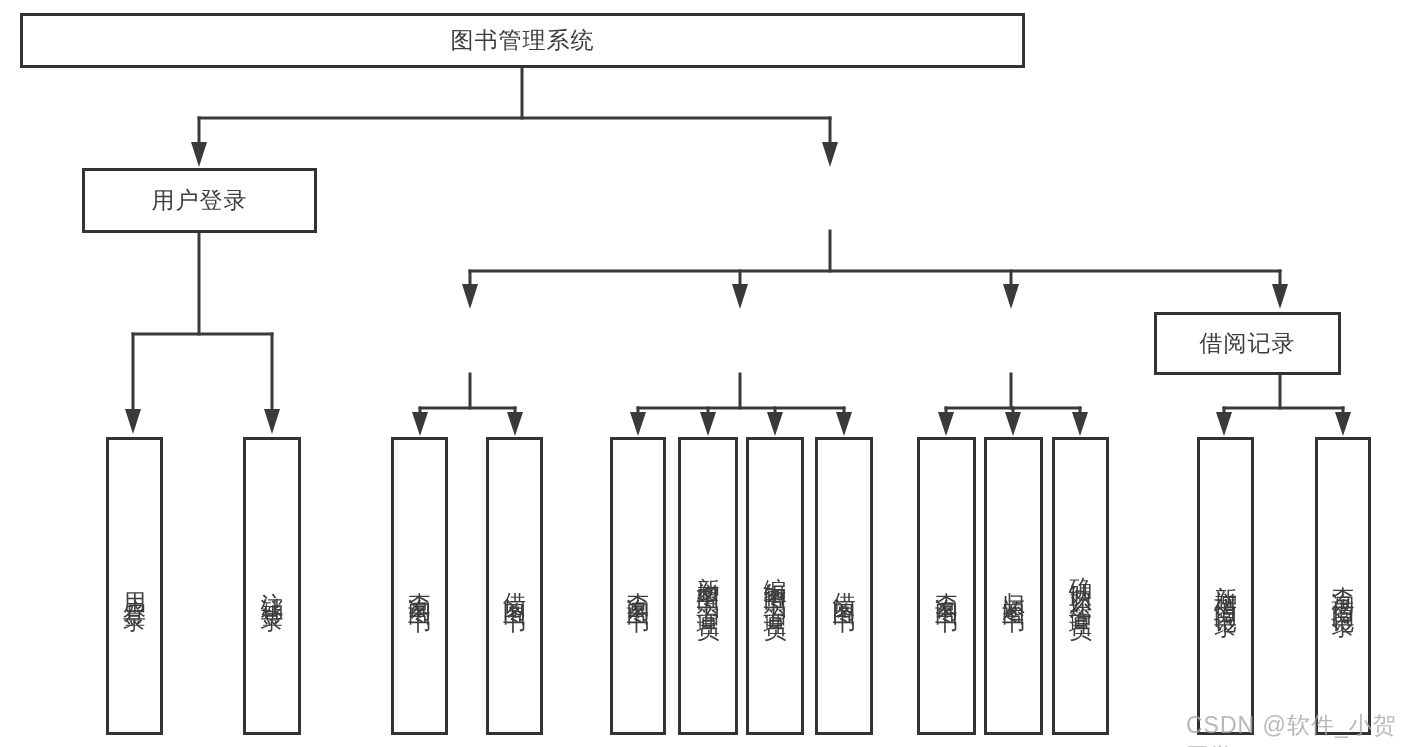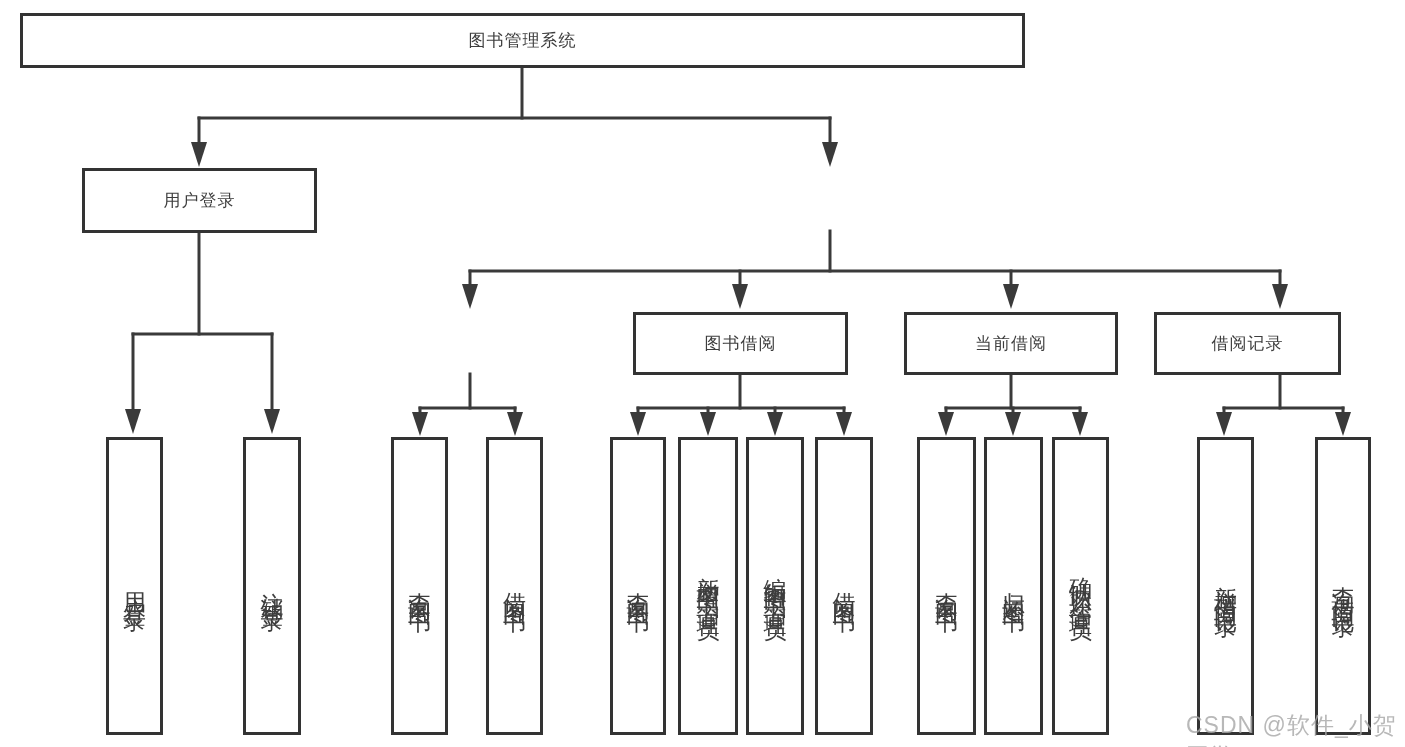--- a/index.html
+++ b/index.html
@@ -4,21 +4,21 @@
 <style>
   html,body { margin:0; padding:0; background:#ffffff; }
   .canvas {
     position:relative; width:1405px; height:747px; background:#ffffff;
     font-family:"Liberation Sans","DejaVu Sans",sans-serif; overflow:hidden;
   }
   svg.connectors { position:absolute; left:0; top:0; width:1405px; height:747px; }
   .hbox {
     position:absolute; box-sizing:border-box; background:#ffffff;
     border:3px solid #333333; display:flex; align-items:center; justify-content:center;
-    font-size:17px; color:#3d3d3d; letter-spacing:1px; z-index:2;
+    font-size:23px; color:#3d3d3d; letter-spacing:1px; z-index:2;
   }
   .vbox {
     position:absolute; top:437px; height:298px; box-sizing:border-box; background:#ffffff;
     border:3px solid #333333; display:flex; align-items:center; justify-content:center; z-index:2;
   }
   .vtext {
     writing-mode:vertical-rl; text-orientation:mixed; white-space:nowrap;
     font-size:23px; color:#3d3d3d; letter-spacing:6px; line-height:1;
   }
   .watermark {
@@ -108,26 +108,20 @@
   </svg>
 
   <div class="hbox" style="left:20px;top:13px;width:1005px;height:55px">
     <span>图书管理系统</span>
   </div>
 
   <div class="hbox" style="left:82px;top:168px;width:235px;height:65px">
     <span>用户登录</span>
   </div>
 
-  <div class="hbox" style="left:633px;top:312px;width:215px;height:63px">
-    <span>图书借阅</span>
-  </div>
-  <div class="hbox" style="left:904px;top:312px;width:214px;height:63px">
-    <span>当前借阅</span>
-  </div>
   <div class="hbox" style="left:1154px;top:312px;width:187px;height:63px">
     <span>借阅记录</span>
   </div>
 
   <div class="vbox" style="left:106px;width:57px">
     <span class="vtext">用户登录</span>
   </div>
   <div class="vbox" style="left:243px;width:58px">
     <span class="vtext">注销登录</span>
   </div>

